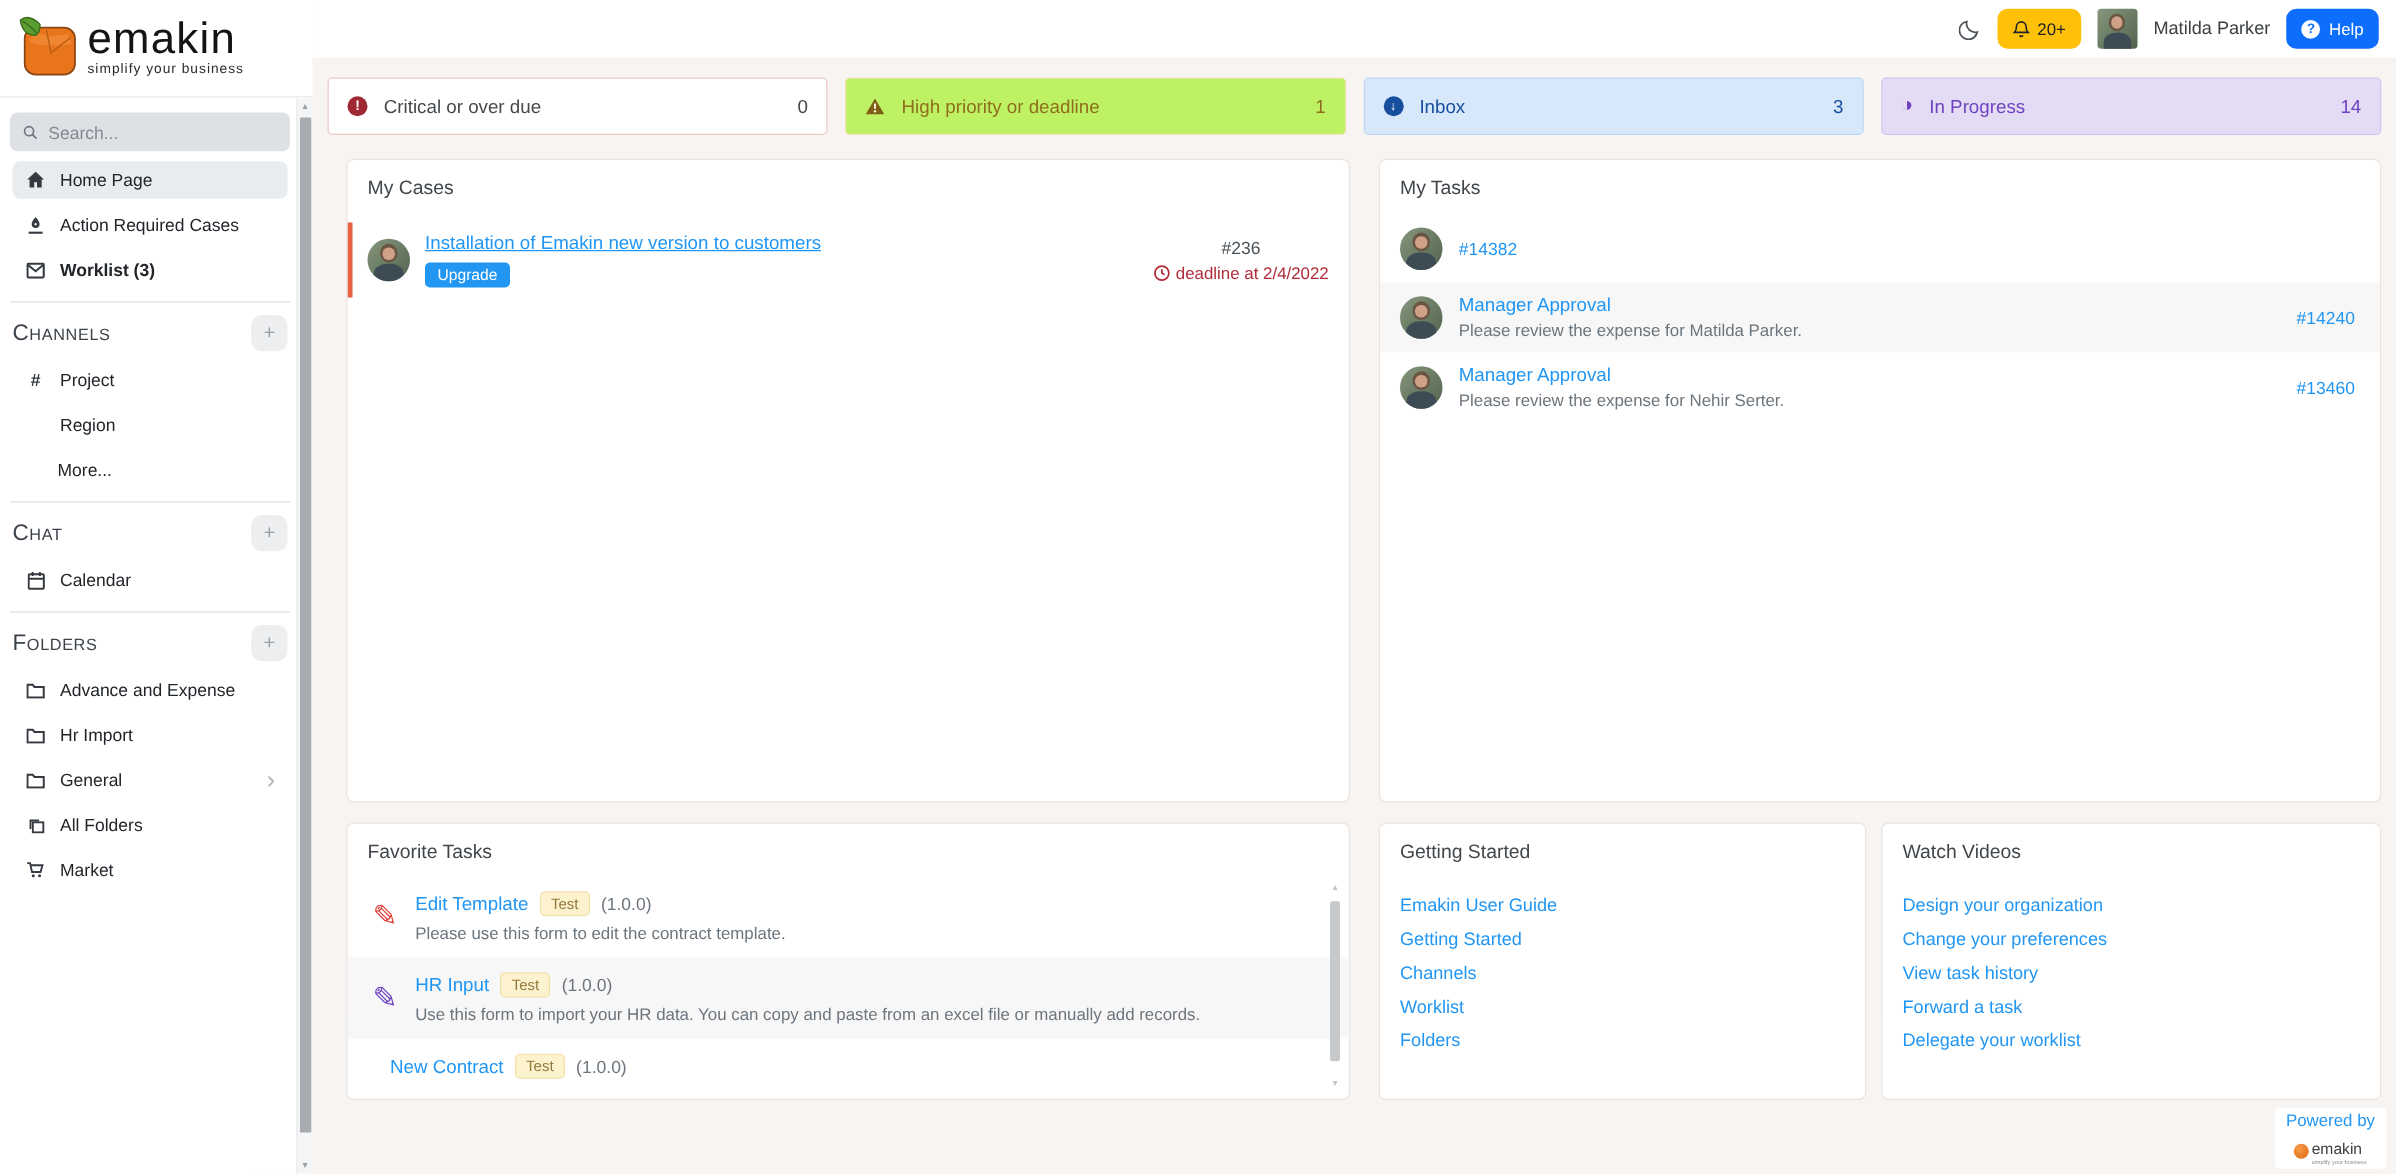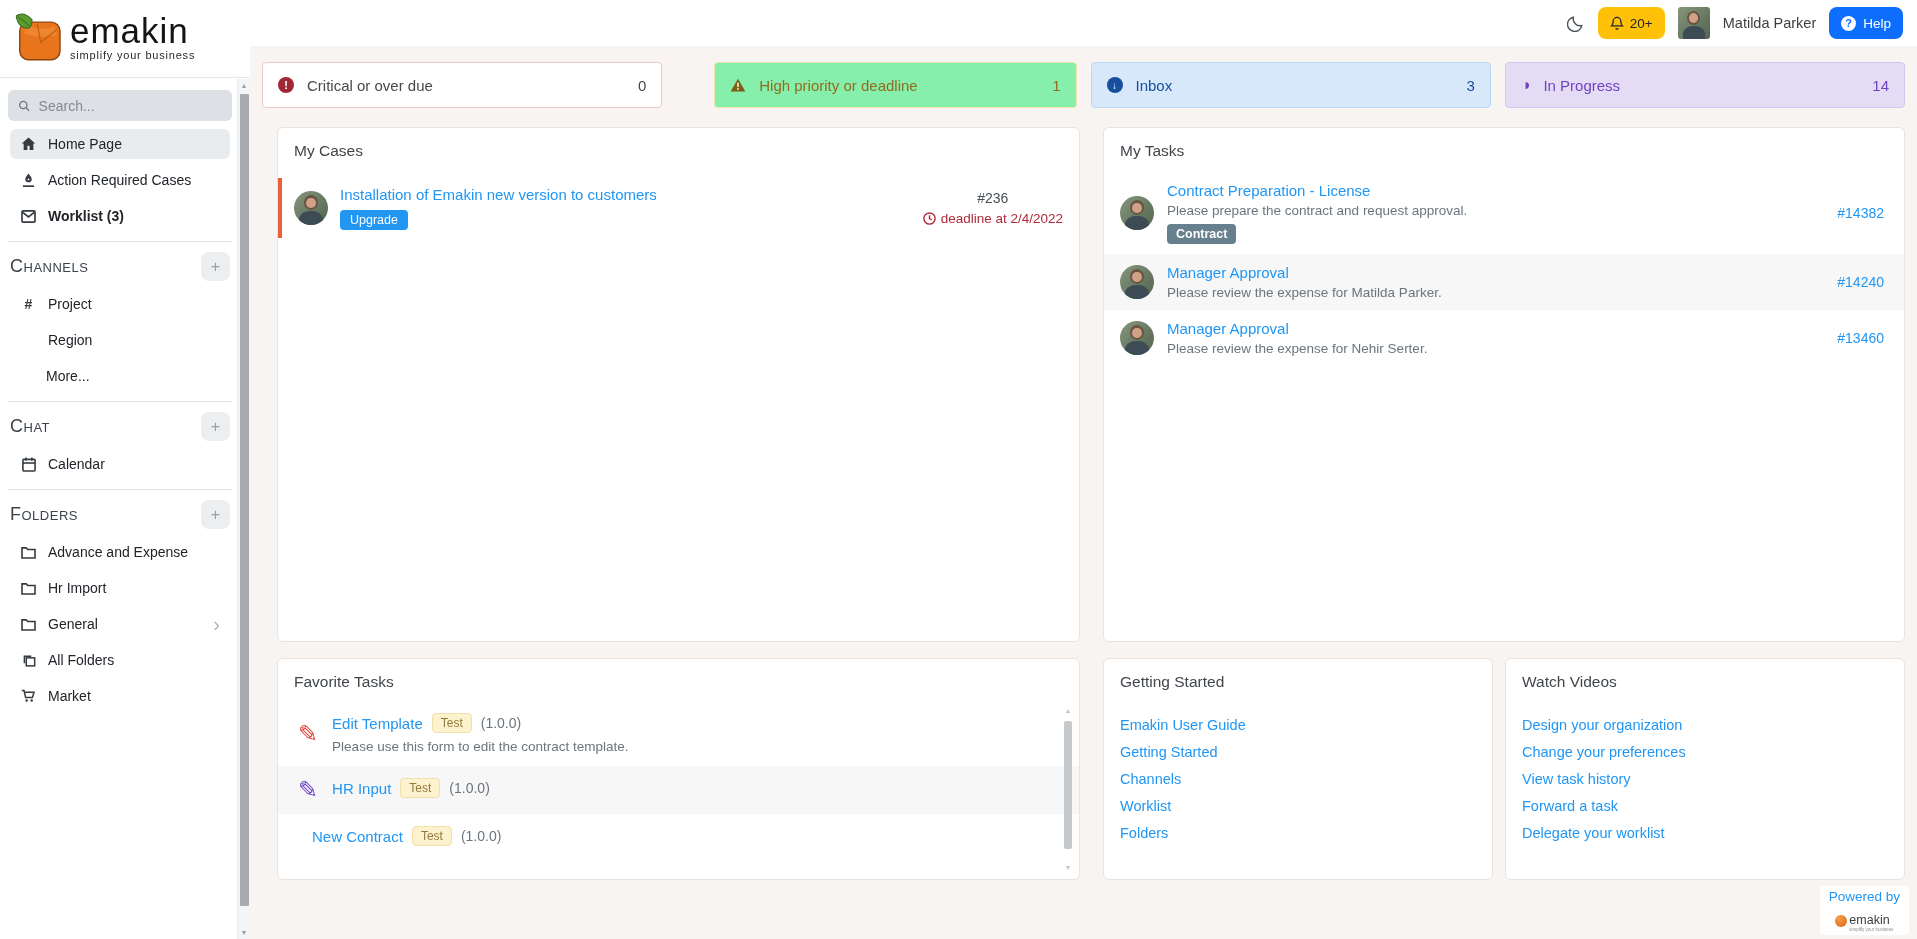--- a/index.html
+++ b/index.html
@@ -112,21 +112,21 @@
   .cards-row {
     position:absolute; left:12px; right:12px; top:16px; height:46px;
     display:grid; grid-template-columns:repeat(4, 1fr); gap:14px;
   }
   .status-card {
     display:flex; align-items:center; gap:13px; padding:0 15px;
     border-radius:4px; font-size:15px; cursor:pointer;
   }
   .status-card .count { margin-left:auto; }
   .card-critical { background:#fff; border:1px solid #ecc8c8; color:#46494c; }
-  .card-warning  { background:#86efac; border:1px solid #f0e3ae; color:#8f6e1d;margin-left:38px; }
+  .card-warning  { background:#bef264; border:1px solid #f0e3ae; color:#8f6e1d; }
   .card-info     { background:#d8e8fb; border:1px solid #bdd8f6; color:#174e9e; }
   .card-progress { background:#e4dcf5; border:1px solid #d2c5ef; color:#6f42c1; }
   .ico-circle {
     width:16px; height:16px; border-radius:50%; color:#fff;
     display:flex; align-items:center; justify-content:center;
     font-size:11px; font-weight:bold; flex:0 0 auto;
   }
   .ico-critical { background:#a02834; }
   .ico-info { background:#174e9e; font-size:10px; }
   .ico-half { font-size:16px; color:#6f42c1; line-height:1; }
@@ -144,21 +144,21 @@
 
   .link { color:#2196f3; cursor:pointer; }
 
   
   .case-row {
     margin:18px -16px 0 -16px; padding:8px 16px 8px 12px;
     border-left:4px solid #e8613e; display:flex; align-items:center; gap:12px; cursor:pointer;
   }
   .case-row .avatar, .task-row .avatar { width:34px; height:34px; border-radius:50%; flex:0 0 auto; }
   .case-main { flex:1; }
-  .case-title { font-size:15px; }
+  .case-title { font-size:15px;text-decoration:underline; }
   .badge-upgrade {
     display:inline-block; margin-top:7px; background:#2196f3; color:#fff;
     font-size:12.5px; padding:3px 10px; border-radius:4px;
   }
   .case-side { text-align:center; }
   .case-id { font-size:14px; color:#495057; }
   .deadline { margin-top:5px; font-size:13.5px; color:#b02a37; display:flex; align-items:center; gap:5px; justify-content:flex-end; }
 
   
   .task-list { margin:12px -16px 0 -16px; }
@@ -440,25 +440,20 @@
     </div>
   </div>
 
   <div class="panel" id="my-tasks">
     <div class="panel-title">My Tasks</div>
     <div class="task-list">
       <div class="task-row">
         <span class="avatar">
             <span class="face"></span>
           </span>
-        <div class="task-main">
-          <div class="task-title link">Contract Preparation - License</div>
-          <div class="task-desc">Please prepare the contract and request approval.</div>
-          <span class="badge-contract">Contract</span>
-        </div>
         <span class="task-id link">#14382</span>
       </div>
       <div class="task-row alt">
         <span class="avatar">
             <span class="face"></span>
           </span>
         <div class="task-main">
           <div class="task-title link">Manager Approval</div>
           <div class="task-desc">Please review the expense for Matilda Parker.</div>
         </div>
@@ -492,20 +487,21 @@
         </div>
       </div>
       <div class="fav-row alt">
         <span class="pencil purple">✎</span>
         <div class="fav-main">
           <div class="fav-head">
             <span class="fav-name link">HR Input</span>
             <span class="badge-test">Test</span>
             <span class="fav-version">(1.0.0)</span>
           </div>
+          <div class="fav-desc">Use this form to import your HR data. You can copy and paste from an excel file or manually add records.</div>
         </div>
       </div>
       <div class="fav-row">
         <span class="pencil faded"></span>
         <div class="fav-main">
           <div class="fav-head">
             <span class="fav-name link">New Contract</span>
             <span class="badge-test">Test</span>
             <span class="fav-version">(1.0.0)</span>
           </div>

